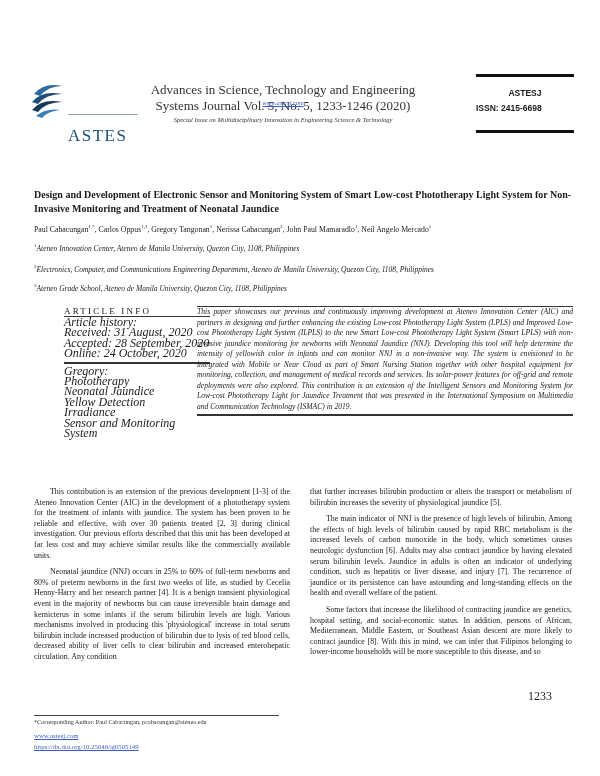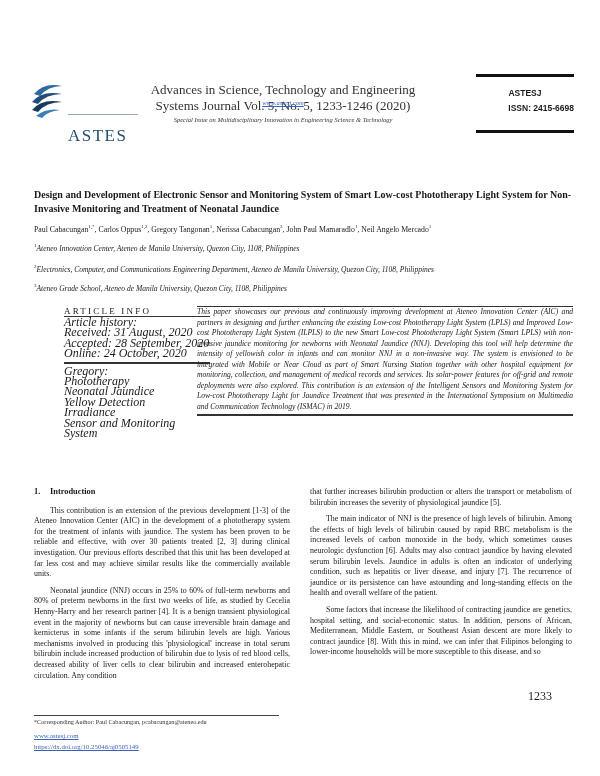--- a/index.html
+++ b/index.html
@@ -11,21 +11,21 @@
     .logo { left: 30px; top: 80px; width: 110px; height: 40px; }
     .logo-text { position: absolute; left: 38px; top: 14px; font-size: 17px; letter-spacing: 1.5px;
                  color: #1f4e79; font-family: "Liberation Serif", serif; margin-top: 32px; }
     .logo-underline { position: absolute; left: 38px; top: 34px; width: 70px; height: 1px; background: #9aa; }
     .journal-line { left: 148px; top: 82px; width: 270px; text-align: center; font-size: 13px; color: #333; }
     .journal-url { left: 148px; top: 99px; width: 270px; text-align: center; font-size: 6.5px; color: #3b5fc0; text-decoration: underline; font-style: italic;}
     .journal-special { left: 148px; top: 116px; width: 270px; text-align: center; font-style: italic; font-size: 6.5px; color: #333; }
     .issn-box { left: 476px; top: 74px; width: 98px; height: 60px; }
     .issn-bar { position: absolute; left: 0; width: 98px; height: 3px; background: #111; }
     .issn-name { position: absolute; top: 14px; width: 98px; text-align: center; font-family: "Liberation Sans", sans-serif; font-weight: bold; font-size: 8.5px; }
-    .issn-num { position: absolute; top: 29px; width: 98px; text-align: right; font-family: "Liberation Sans", sans-serif; font-weight: bold; font-size: 8.5px; }
+    .issn-num { position: absolute; top: 29px; width: 98px; text-align: left; font-family: "Liberation Sans", sans-serif; font-weight: bold; font-size: 8.5px; }
 
     
     .title { left: 34px; top: 188px; width: 560px; font-weight: bold; font-size: 10px; line-height: 14px; }
     .authors { left: 34px; top: 224px; width: 560px; font-size: 7.8px; }
     .authors sup { font-size: 5px; }
     .affil { left: 34px; width: 560px; font-style: italic; font-size: 7.5px; }
     .affil sup { font-size: 5px; font-style: normal; }
 
     
     .sec-head { font-size: 9px; letter-spacing: 2.2px; }
@@ -112,23 +112,20 @@
   <div class="info-item">Sensor and Monitoring System</div>
 </div>
 
 <div class="abs abs-col">
   <div class="rule"></div>
   <div class="abs-text">This paper showcases our previous and continuously improving development at Ateneo Innovation Center (AIC) and partners in designing and further enhancing the existing Low-cost Phototherapy Light System (LPLS) and Improved Low-cost Phototherapy Light System (ILPLS) to the new Smart Low-cost Phototherapy Light System (Smart LPLS) with non-invasive jaundice monitoring for newborns with Neonatal Jaundice (NNJ). Developing this tool will help determine the intensity of yellowish color in infants and can monitor NNJ in a non-invasive way. The system is envisioned to be integrated with Mobile or Near Cloud as part of Smart Nursing Station together with other hospital equipment for monitoring, collection, and management of medical records and services. Its solar-power features for off-grid and remote deployments were also explored. This contribution is an extension of the Intelligent Sensors and Monitoring System for Low-cost Phototherapy Light for Jaundice Treatment that was presented in the International Symposium on Multimedia and Communication Technology (ISMAC) in 2019.</div>
   <div class="rule-thick" style="margin-top:2px"></div>
 </div>
 
 <div class="abs col left-col">
-  <div class="sec-title">
-    <span class="num">1.</span><span>Introduction</span>
-  </div>
   <p>This contribution is an extension of the previous development [1-3] of the Ateneo Innovation Center (AIC) in the development of a phototherapy system for the treatment of infants with jaundice. The system has been proven to be reliable and effective, with over 30 patients treated [2, 3] during clinical investigation. Our previous efforts described that this unit has been developed at far less cost and may achieve similar results like the commercially available units.</p>
   <p>Neonatal jaundice (NNJ) occurs in 25% to 60% of full-term newborns and 80% of preterm newborns in the first two weeks of life, as studied by Cecelia Henny-Harry and her research partner [4]. It is a benign transient physiological event in the majority of newborns but can cause irreversible brain damage and kernicterus in some infants if the serum bilirubin levels are high. Various mechanisms involved in producing this 'physiological' increase in total serum bilirubin include increased production of bilirubin due to lysis of red blood cells, decreased ability of liver cells to clear bilirubin and increased enterohepatic circulation. Any condition</p>
 </div>
 
 <div class="abs col right-col">
   <p style="text-indent:0">that further increases bilirubin production or alters the transport or metabolism of bilirubin increases the severity of physiological jaundice [5].</p>
   <p>The main indicator of NNJ is the presence of high levels of bilirubin. Among the effects of high levels of bilirubin caused by rapid RBC metabolism is the increased levels of carbon monoxide in the body, which sometimes causes neurologic dysfunction [6]. Adults may also contract jaundice by having elevated serum bilirubin levels. Jaundice in adults is often an indicator of underlying condition, such as hepatitis or liver disease, and injury [7]. The recurrence of jaundice or its persistence can have astounding and long-standing effects on the health and overall welfare of the patient.</p>
   <p>Some factors that increase the likelihood of contracting jaundice are genetics, hospital setting, and social-economic status. In addition, persons of African, Mediterranean, Middle Eastern, or Southeast Asian descent are more likely to contract jaundice [8]. With this in mind, we can infer that Filipinos belonging to lower-income households will be more susceptible to this disease, and so</p>
 </div>
 

